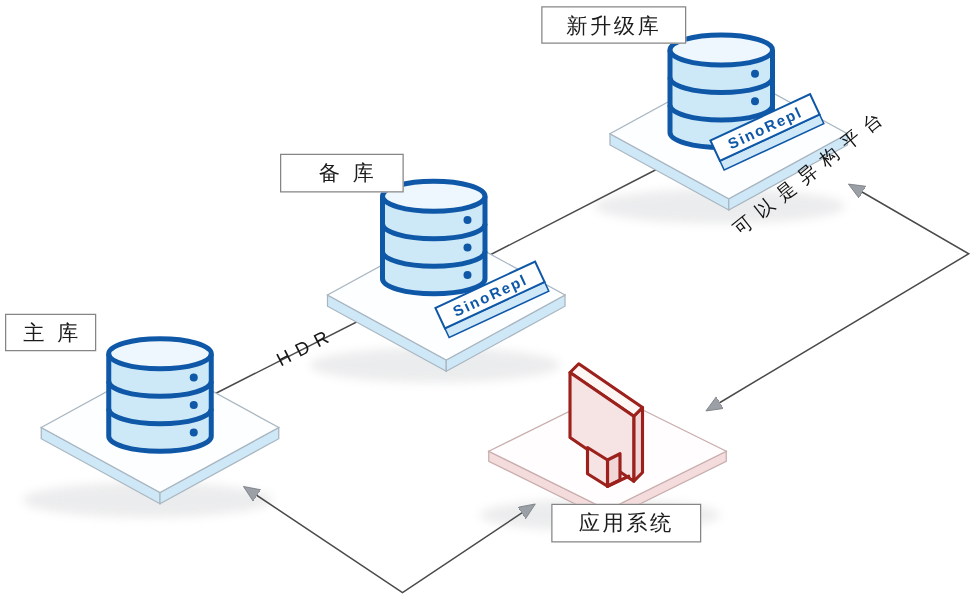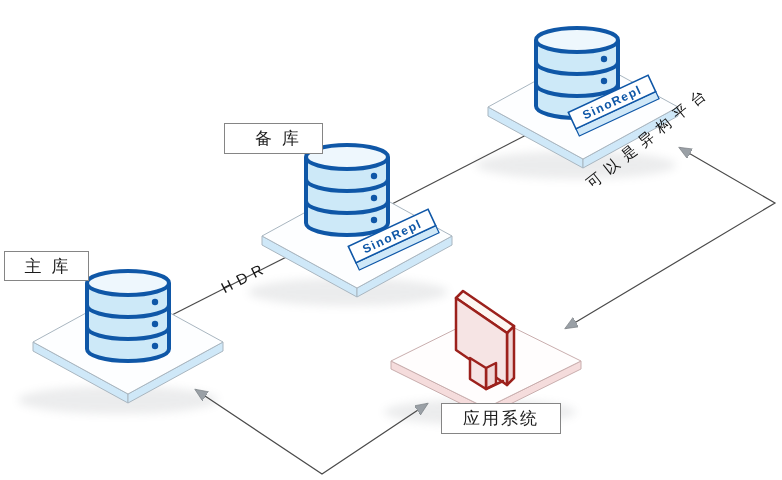--- a/index.html
+++ b/index.html
@@ -118,16 +118,17 @@
       <line x1="486" y1="389" x2="503" y2="381" stroke="var(--app-outline)" stroke-width="2.5" stroke-linecap="round"></line>
     </g>
 
     <text class="edge-label" transform="translate(247,282) rotate(-27)" text-anchor="middle">HDR</text>
     <text class="annotation" transform="translate(652,141) rotate(-38.5)" text-anchor="middle">可以是异构平台</text>
 
     <polyline class="edge" points="196,390 322,474 427,404" marker-start="url(#ah)" marker-end="url(#ah)"></polyline>
     <polyline class="edge" points="680,148 775,203 566,328" marker-start="url(#ah)" marker-end="url(#ah)"></polyline>
   </svg>
 
-  <div class="label-box ls-wide" style="left:4px;top:251px;width:85px;height:30px;">主库</div>
+  <div class="label-box ls-wide" style="left:4px;top:251px;width:73px;height:30px;">主库</div>
   <div class="label-box ls-wide" style="left:224px;top:123px;width:99px;height:31px;padding-left:17px;">备库</div>
+  <div class="label-box" style="left:433px;top:5px;width:116px;height:30px;">新升级库</div>
   <div class="label-box" style="left:441px;top:403px;width:120px;height:31px;">应用系统</div>
 </div>
 
 </body></html>

